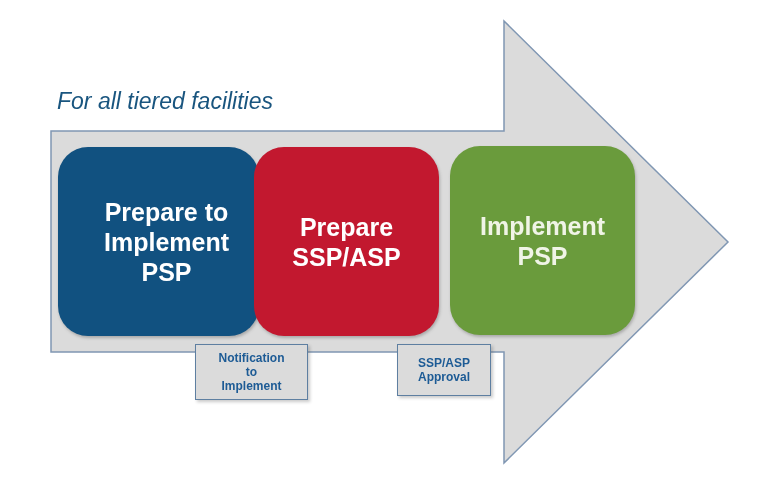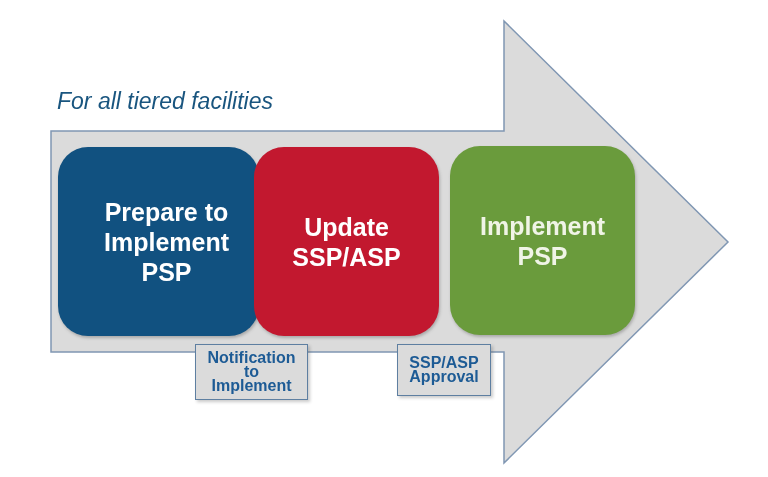--- a/index.html
+++ b/index.html
@@ -52,21 +52,21 @@
   .stage-update    { left: 254px; }
   .stage-implement { left: 450px; top: 146px; }
   .milestone {
     position: absolute;
     top: 344px;
     display: flex;
     align-items: center;
     justify-content: center;
     text-align: center;
     font-weight: bold;
-    font-size: 16px;
+    font-size: 12px;
     line-height: 14px;
     white-space: pre-line;
     box-shadow: 2px 2px 3px rgba(80,80,80,0.3);
   }
   .milestone-notification { left: 195px; width: 111px; height: 54px; }
   .milestone-approval     { left: 397px; width: 92px;  height: 50px; }
 </style>
 </head>
 <body>
 
@@ -75,21 +75,21 @@
   <svg class="arrow-svg" viewBox="0 0 768 477" xmlns="http://www.w3.org/2000/svg">
     <polygon points="51,131 504,131 504,21 728,242 504,463 504,352 51,352" stroke-width="1.5" stroke-linejoin="miter" style="fill: rgb(219, 219, 219); stroke: rgb(128, 151, 179);"></polygon>
   </svg>
 
   <div class="caption" style="color: rgb(25, 85, 127);">For all tiered facilities</div>
 
   <div class="stage stage-prepare" style="background-color: rgb(17, 81, 128); color: rgb(255, 255, 255);">Prepare to
 Implement
 PSP</div>
 
-  <div class="stage stage-update" style="background-color: rgb(194, 24, 47); color: rgb(255, 255, 255);">Update
+  <div class="stage stage-update" style="background-color: rgb(194, 24, 47); color: rgb(255, 255, 255);">Prepare
 SSP/ASP</div>
 
   <div class="stage stage-implement" style="background-color: rgb(106, 155, 60); color: rgb(240, 244, 230);">Implement
 PSP</div>
 
   <div class="milestone milestone-notification" style="border: 1.5px solid rgb(94, 127, 161); background-color: rgb(219, 219, 219); color: rgb(29, 91, 149);">Notification
 to
 Implement</div>
 
   <div class="milestone milestone-approval" style="border: 1.5px solid rgb(94, 127, 161); background-color: rgb(219, 219, 219); color: rgb(29, 91, 149);">SSP/ASP

